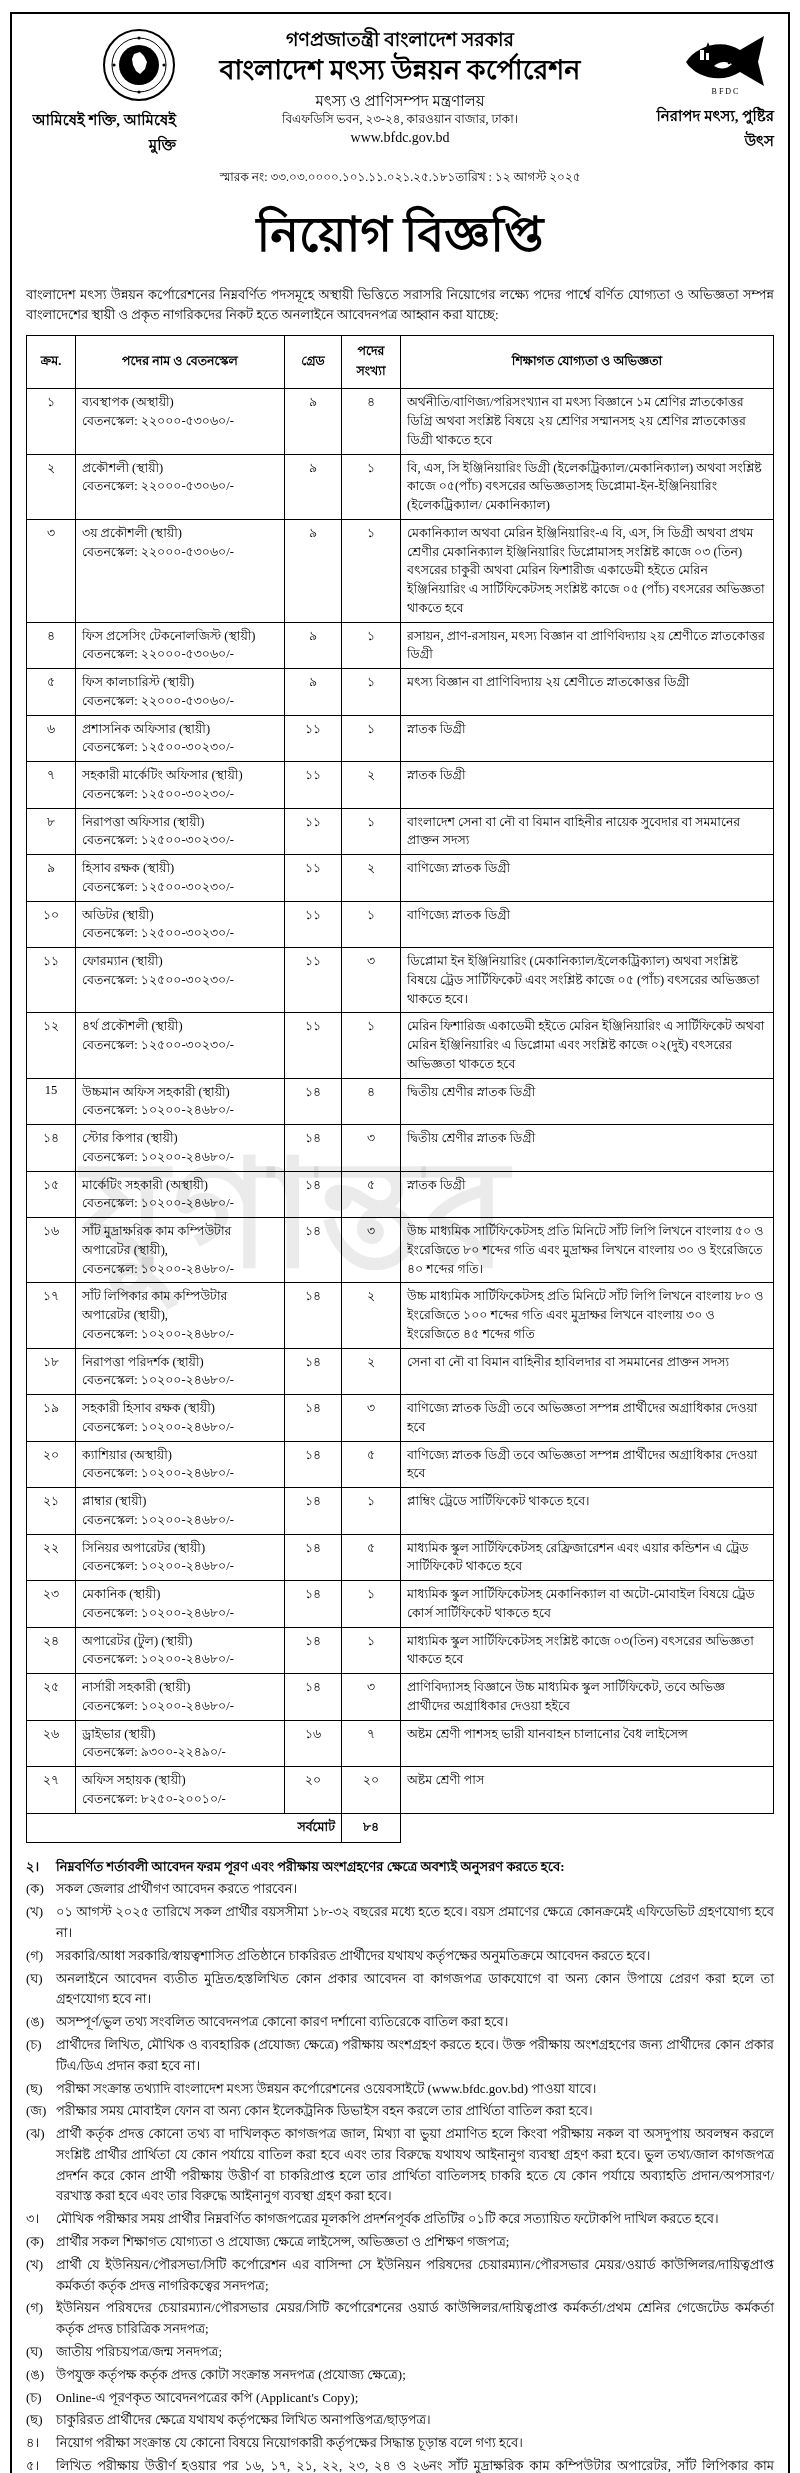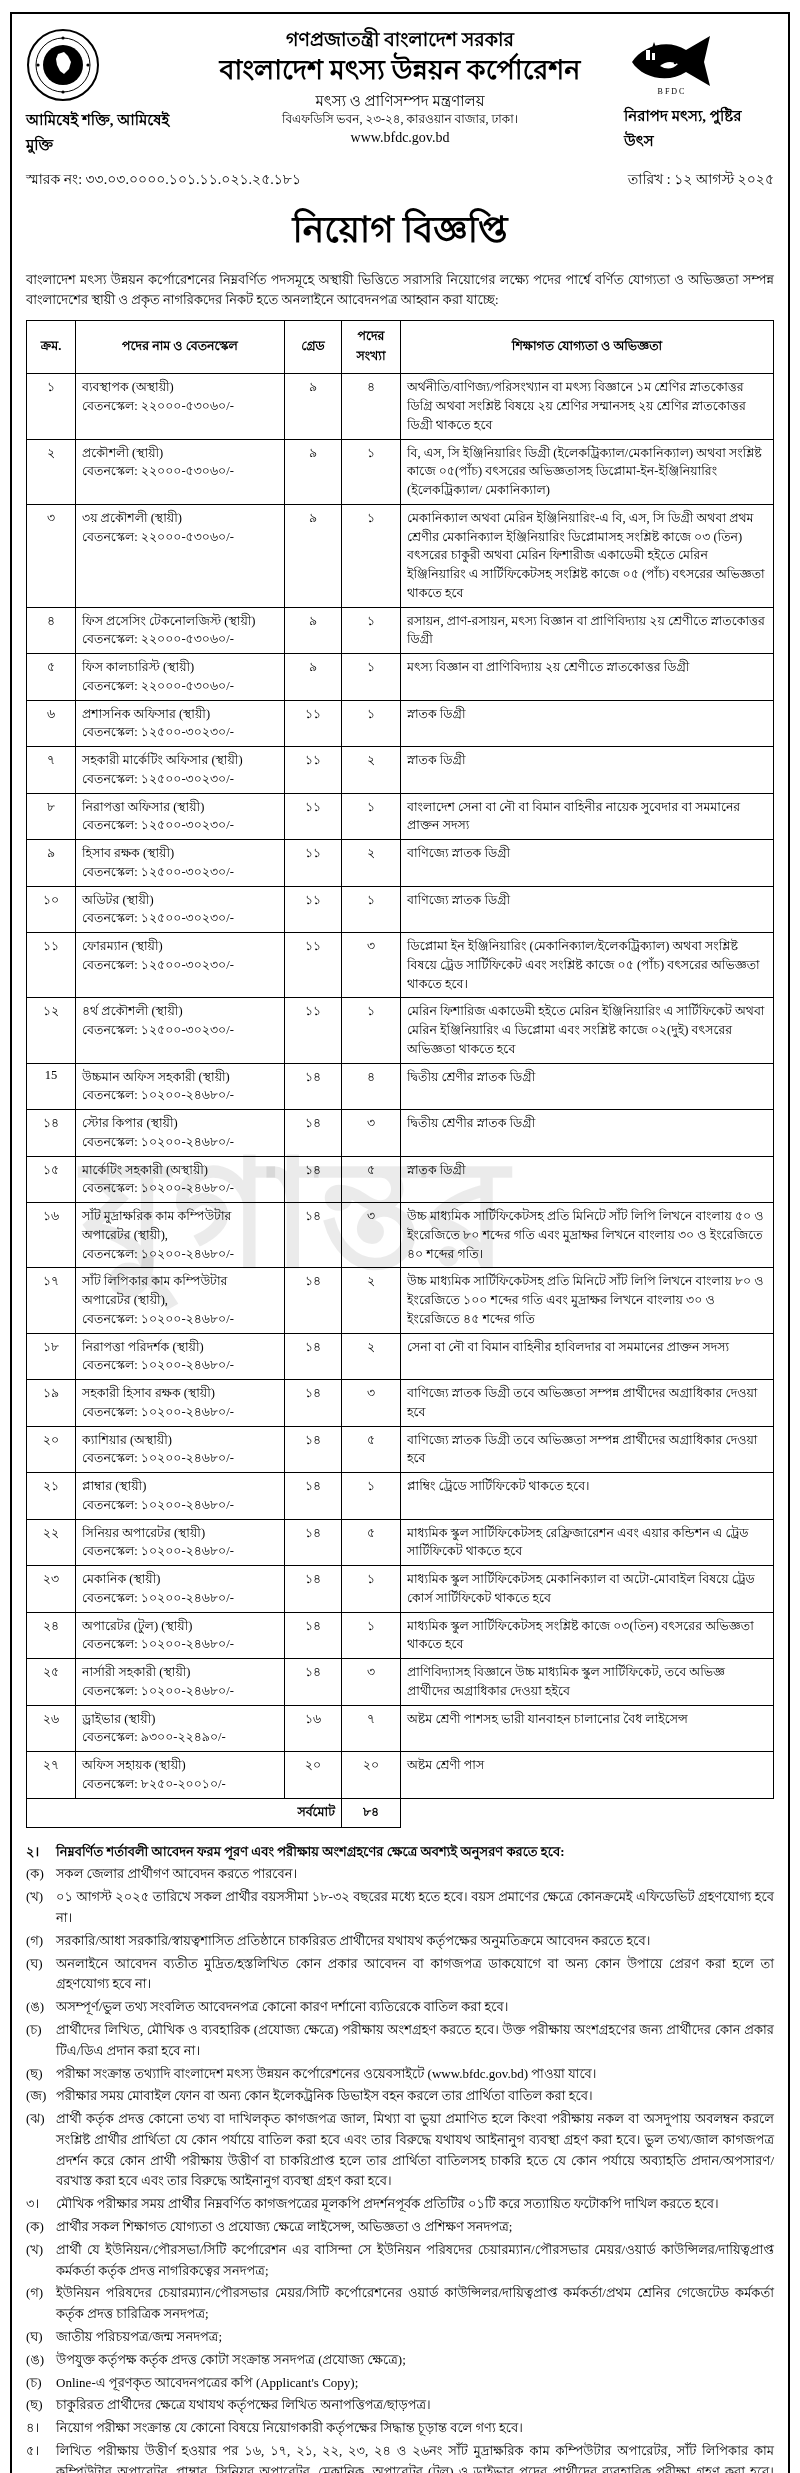--- a/index.html
+++ b/index.html
@@ -1,30 +1,30 @@
 <!DOCTYPE html>
 <html><head>
 <meta charset="utf-8">
 <style>
   html,body{margin:0;padding:0;background:#fff;color:#000;}
   body{width:800px;font-family:"Liberation Serif","DejaVu Serif",serif;-webkit-font-smoothing:antialiased;}
   .page{position:relative;margin:12px 10px;border:2px solid #000;padding:10px 14px 8px 14px;min-height:2410px;box-sizing:border-box;overflow:hidden;}
   .content{position:relative;z-index:1;}
   
   .hdr{display:flex;align-items:flex-start;justify-content:space-between;margin-top:4px;}
-  .logo-block{width:150px;text-align:left;flex:0 0 150px;}
+  .logo-block{width:150px;text-align:right;flex:0 0 150px;}
   .logo-block .motto{font-size:15px;font-weight:bold;margin-top:2px;}
   .hdr-center{flex:1;text-align:center;line-height:1.25;}
   .govt-line{font-size:19px;font-weight:bold;}
   .org-name{font-size:27px;font-weight:bold;margin-top:2px;}
   .ministry{font-size:15px;margin-top:4px;}
   .address{font-size:12px;margin-top:2px;}
   .website{font-size:14px;margin-top:2px;font-family:"Liberation Serif",serif;}
-  .memo-row{display:flex;justify-content:space-between;font-size:14px;margin-top:10px;}
-  .notice-title{text-align:center;font-size:36px;font-weight:bold;margin:10px 0 8px 0;}
+  .memo-row{display:flex;justify-content:center;font-size:12px;margin-top:10px;}
+  .notice-title{text-align:center;font-size:48px;font-weight:bold;margin:10px 0 8px 0;}
   .intro{font-size:13px;line-height:1.55;margin:2px 0 10px 0;text-align:justify;}
   
   table.positions{width:100%;border-collapse:collapse;font-size:12.5px;}
   table.positions th,table.positions td{border:1.5px solid #000;padding:4px 6px;vertical-align:top;}
   table.positions th{font-weight:bold;text-align:center;vertical-align:middle;padding:6px 4px;}
   td.c-sl{width:36px;text-align:center;}
   td.c-post{width:196px;}
   td.c-grade{width:44px;text-align:center;}
   td.c-count{width:46px;text-align:center;}
   td.c-qual{text-align:left;line-height:1.5;}
@@ -427,21 +427,21 @@
         <div class="cond">
           <span class="lab">(ঝ)</span>
           <span class="txt">প্রার্থী কর্তৃক প্রদত্ত কোনো তথ্য বা দাখিলকৃত কাগজপত্র জাল, মিথ্যা বা ভুয়া প্রমাণিত হলে কিংবা পরীক্ষায় নকল বা অসদুপায় অবলম্বন করলে সংশ্লিষ্ট প্রার্থীর প্রার্থিতা যে কোন পর্যায়ে বাতিল করা হবে এবং তার বিরুদ্ধে যথাযথ আইনানুগ ব্যবস্থা গ্রহণ করা হবে। ভুল তথ্য/জাল কাগজপত্র প্রদর্শন করে কোন প্রার্থী পরীক্ষায় উত্তীর্ণ বা চাকরিপ্রাপ্ত হলে তার প্রার্থিতা বাতিলসহ চাকরি হতে যে কোন পর্যায়ে অব্যাহতি প্রদান/অপসারণ/বরখাস্ত করা হবে এবং তার বিরুদ্ধে আইনানুগ ব্যবস্থা গ্রহণ করা হবে।</span>
         </div>
         <div class="cond">
           <span class="lab">৩।</span>
           <span class="txt">মৌখিক পরীক্ষার সময় প্রার্থীর নিম্নবর্ণিত কাগজপত্রের মূলকপি প্রদর্শনপূর্বক প্রতিটির ০১টি করে সত্যায়িত ফটোকপি দাখিল করতে হবে।</span>
         </div>
         <div class="cond">
           <span class="lab">(ক)</span>
-          <span class="txt">প্রার্থীর সকল শিক্ষাগত যোগ্যতা ও প্রযোজ্য ক্ষেত্রে লাইসেন্স, অভিজ্ঞতা ও প্রশিক্ষণ সনদপত্র;</span>
+          <span class="txt">প্রার্থীর সকল শিক্ষাগত যোগ্যতা ও প্রযোজ্য ক্ষেত্রে লাইসেন্স, অভিজ্ঞতা ও প্রশিক্ষণ গজপত্র;</span>
         </div>
         <div class="cond">
           <span class="lab">(খ)</span>
           <span class="txt">প্রার্থী যে ইউনিয়ন/পৌরসভা/সিটি কর্পোরেশন এর বাসিন্দা সে ইউনিয়ন পরিষদের চেয়ারম্যান/পৌরসভার মেয়র/ওয়ার্ড কাউন্সিলর/দায়িত্বপ্রাপ্ত কর্মকর্তা কর্তৃক প্রদত্ত নাগরিকত্বের সনদপত্র;</span>
         </div>
         <div class="cond">
           <span class="lab">(গ)</span>
           <span class="txt">ইউনিয়ন পরিষদের চেয়ারম্যান/পৌরসভার মেয়র/সিটি কর্পোরেশনের ওয়ার্ড কাউন্সিলর/দায়িত্বপ্রাপ্ত কর্মকর্তা/প্রথম শ্রেনির গেজেটেড কর্মকর্তা কর্তৃক প্রদত্ত চারিত্রিক সনদপত্র;</span>
         </div>
         <div class="cond">

